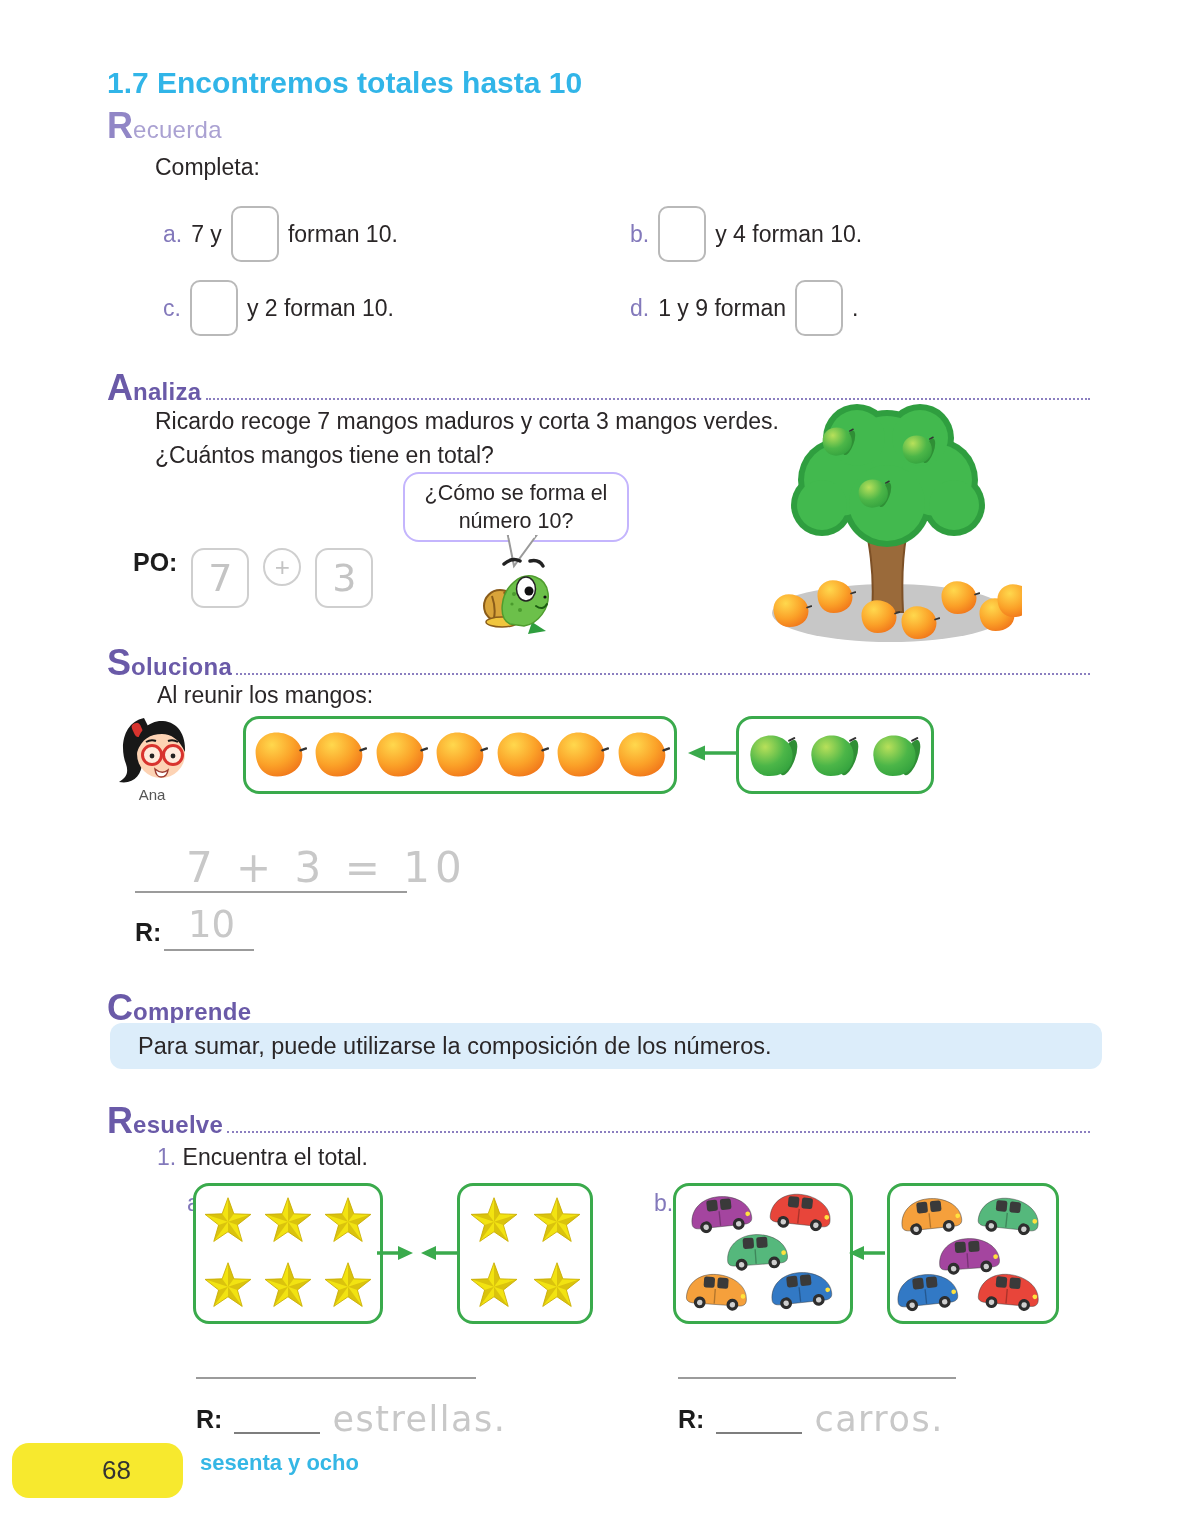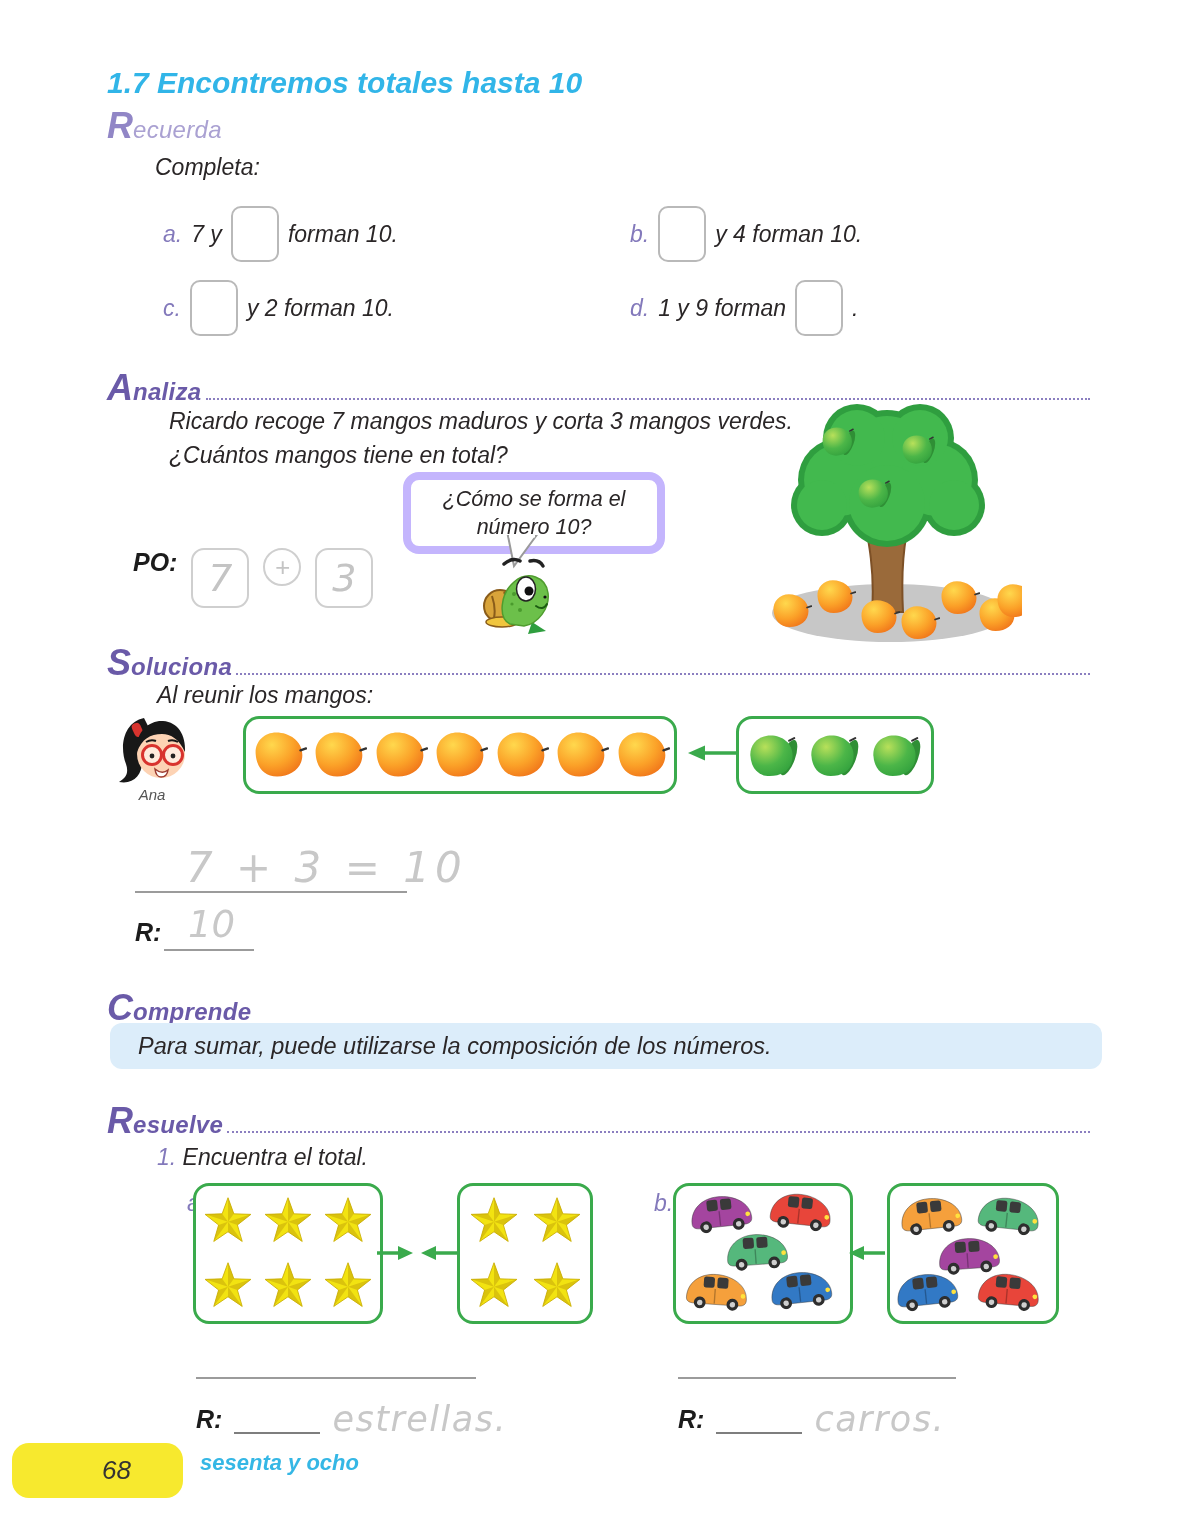--- a/index.html
+++ b/index.html
@@ -1,36 +1,36 @@
 <!DOCTYPE html>
 <html><head>
 <meta charset="utf-8">
 <style>
   html,body{margin:0;padding:0;background:#ffffff;}
   .page{
     position:relative;width:1187px;height:1536px;background:#ffffff;overflow:hidden;
-    font-family:"Liberation Sans",sans-serif;color:#2a2627;font-style:italic;
+    font-family:"Liberation Sans",sans-serif;color:#2a2627;
   }
   .abs{position:absolute;}
   
   .sec-heading{position:absolute;display:flex;align-items:baseline;}
   .cap{font-size:36px;font-weight:bold;color:#6a5aa8;line-height:1;}
   .caprest{font-size:24px;font-weight:bold;color:#6a5aa8;letter-spacing:.3px;}
   .sec-heading.light .cap{color:#9186c6;}
   .sec-heading.light .caprest{color:#aaa1d2;font-weight:400;}
   .hline{flex:1;border-bottom:2px dotted #8b7fc0;margin:0 0 7px 4px;}
   
   .body-text{font-size:23px;line-height:34px;color:#2a2627;margin-left:24px;}
   .purple{color:#8379bb;}
   
   .fill-item{position:absolute;display:flex;align-items:center;gap:9px;font-size:23px;}
   .fill-box{width:44px;height:52px;border:2px solid #b9b9b9;border-radius:10px;background:#fff;}
   
-  .bubble{position:absolute;left:403px;top:472px;width:198px;border:8px solid #c4b5fd;
-    border-radius:16px;padding:5px 24px;text-align:center;font-size:21.5px;line-height:28px;background:#fff;}
+  .bubble{position:absolute;left:403px;top:472px;width:198px;border:2px solid #c4b5fd;
+    border-radius:16px;padding:5px 12px;text-align:center;font-size:21.5px;line-height:28px;background:#fff;}
   .po-row{position:absolute;left:133px;top:548px;display:flex;gap:14px;}
   .po-label{font-size:25px;font-weight:bold;color:#1c1c1c;}
   .po-box{width:54px;height:56px;border:2.5px solid #cfcfcf;border-radius:13px;display:flex;
     align-items:center;justify-content:center;font-size:38px;color:#c4c4c4;font-family:"DejaVu Sans",sans-serif;}
   .po-op{width:34px;height:34px;border:2px solid #cfcfcf;border-radius:50%;display:flex;
     align-items:center;justify-content:center;font-size:26px;color:#c4c4c4;}
   
   .green-box{position:absolute;border:3px solid #3aaa4c;border-radius:16px;background:#fff;}
   .mango-row{display:flex;align-items:center;justify-content:space-evenly;width:100%;height:100%;}
   .stars-box{display:flex;flex-wrap:wrap;justify-content:space-around;align-content:space-around;
@@ -134,21 +134,21 @@
     <span>1 y 9 forman</span>
     <span class="fill-box"></span>
     <span>.</span>
   </div>
 
   <div class="sec-heading" style="left:107px;top:370px;width:983px;">
     <span class="cap">A</span>
       <span class="caprest">naliza</span>
     <span class="hline"></span>
   </div>
-  <div class="abs body-text" style="left:145px;top:404px;width:720px;">
+  <div class="abs body-text" style="left:131px;top:404px;width:720px;">
     <div>Ricardo recoge 7 mangos maduros y corta 3 mangos verdes.</div>
     <div>¿Cuántos mangos tiene en total?</div>
   </div>
 
   <div class="bubble">
     <div>¿Cómo se forma el</div>
     <div>número 10?</div>
   </div>
   <svg class="abs" style="left:502px;top:535px;" width="48" height="34">
     <polygon points="6,1 34,1 12,31" fill="#fff" stroke="#9a9a9a" stroke-width="2"></polygon>

